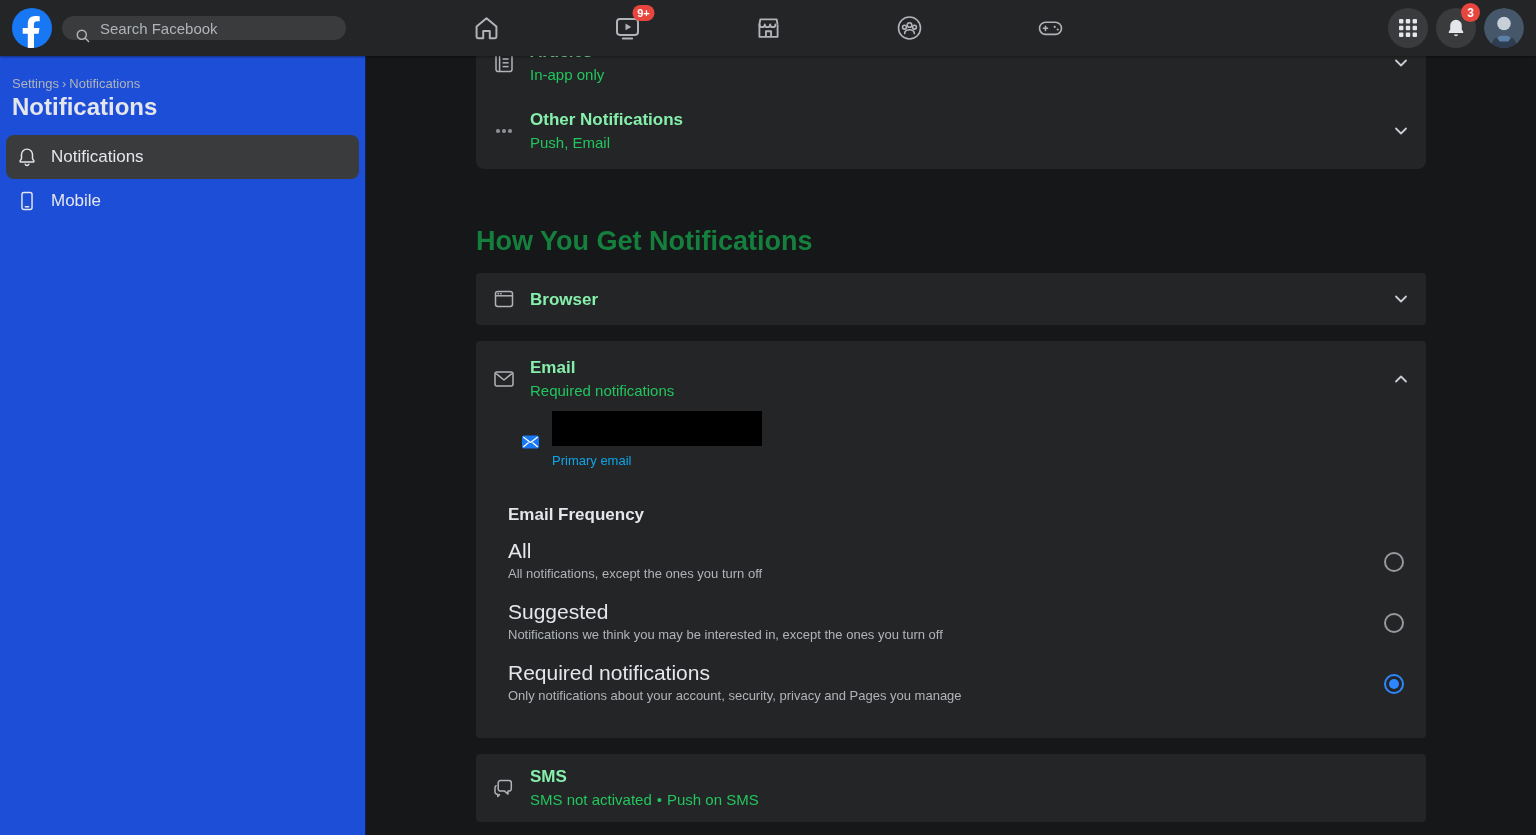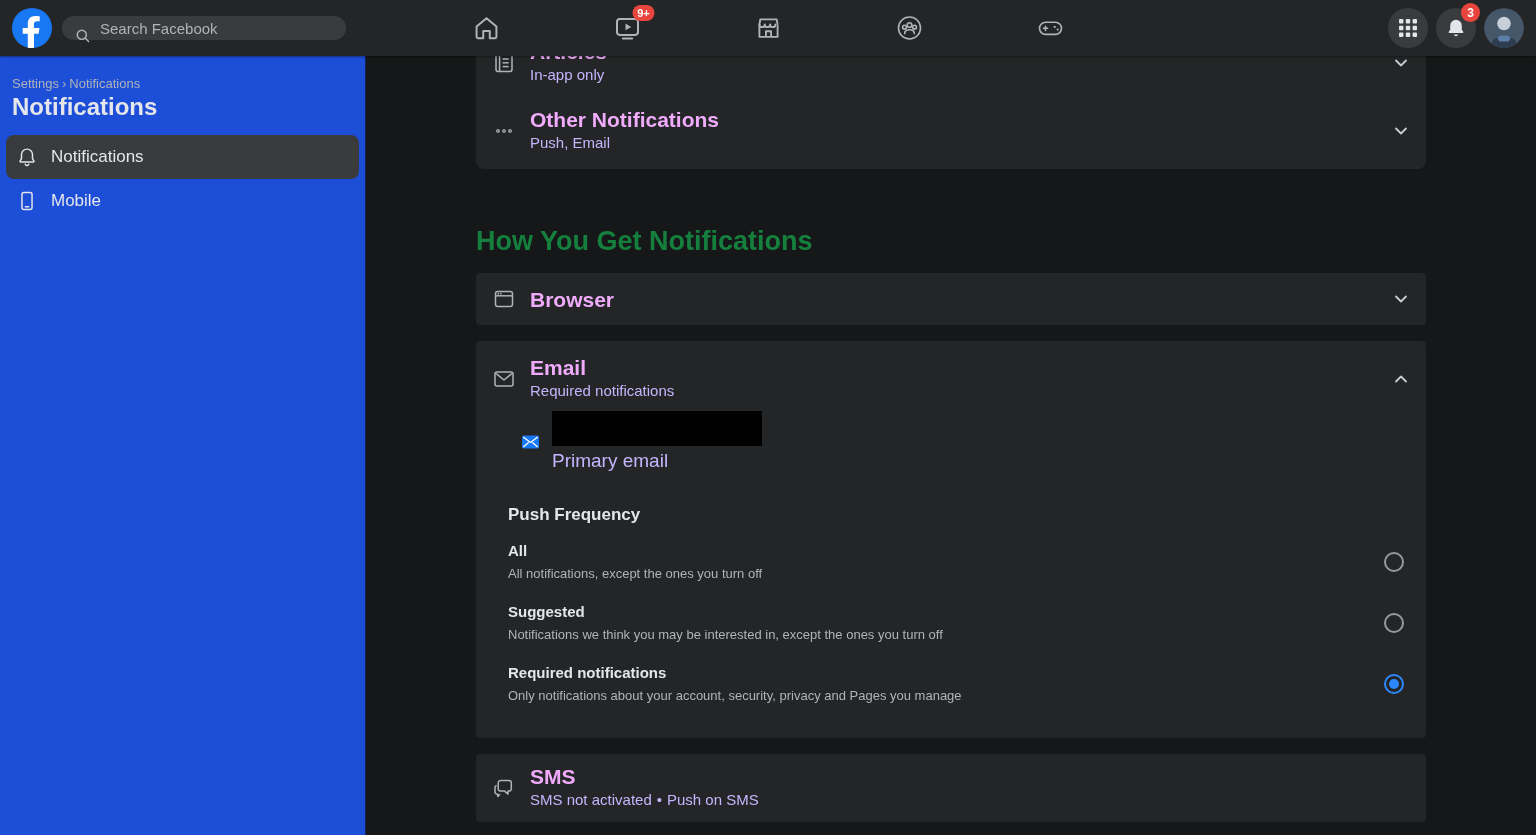--- a/index.html
+++ b/index.html
@@ -76,48 +76,48 @@
   .card {
     background:#242526; border-radius:4px;
   }
   .card-top { margin-top:-23px; border-radius:8px; overflow:visible; }
   .row {
     display:flex; align-items:center; gap:14px; padding:10px 16px; cursor:pointer;
   }
   .row .row-icon { width:24px; display:flex; justify-content:center; color:#b0b3b8; flex-shrink:0; }
   .row .row-icon svg { width:24px; height:24px; }
   .row-main { flex:1; min-width:0; }
-  .row-title { font-size:21px; font-weight:600; color:#f0abfc; line-height:21px; }
-  .row-sub { font-size:15px; color:#c4b5fd; line-height:20px; margin-top:3px; }
+  .row-title { font-size:17px; font-weight:600; color:#86efac; line-height:21px; }
+  .row-sub { font-size:15px; color:#22c55e; line-height:20px; margin-top:3px; }
   .chev { width:18px; height:18px; color:#c9ccd1; flex-shrink:0; }
   .chev.up { transform:rotate(180deg); }
   .row.first { padding-top:8px; padding-bottom:10px; }
   .row.second { padding-top:14px; padding-bottom:16px; }
   .dots-icon { display:flex; gap:2.5px; align-items:center; }
   .dots-icon i { width:3.4px; height:3.4px; border-radius:50%; background:#8a8d91; }
   .section-heading {
     font-size:27px; font-weight:bold; color:#15803d; margin:57px 0 16px 0;
   }
   .browser-card { margin-bottom:16px; }
   .browser-card .row { padding:14px 16px; }
   
   .email-entry {
     display:flex; align-items:flex-end; gap:13px; padding:8px 16px 0 46px; cursor:pointer;
   }
   .mini-env { width:17px; height:14px; margin-bottom:22px; flex-shrink:0; }
   .redacted { width:210px; height:35px; background:#000; }
-  .primary-label { font-size:19px; color:#c4b5fd; line-height:20px; margin-top:5px; }
+  .primary-label { font-size:13px; color:#0ea5e9; line-height:20px; margin-top:5px; }
   .freq-heading {
     font-size:17px; font-weight:bold; color:#e4e6eb; padding:34px 16px 6px 32px;
   }
   .opt-row {
     display:flex; align-items:center; gap:16px; padding:10px 22px 10px 32px; cursor:pointer;
   }
   .opt-text { flex:1; }
-  .opt-label { font-size:15px; font-weight:700; color:#e4e6eb; line-height:19px; }
+  .opt-label { font-size:21px; font-weight:400; color:#e4e6eb; line-height:19px; }
   .opt-desc { font-size:13px; color:#b0b3b8; line-height:17px; margin-top:5px; }
   .radio {
     width:20px; height:20px; border:2px solid #96999e; border-radius:50%;
     flex-shrink:0; position:relative; background:transparent;
   }
   .radio.selected { border-color:#2d88ff; }
   .radio.selected::after {
     content:""; position:absolute; inset:3px; border-radius:50%; background:#2d88ff;
   }
   .email-card { padding-bottom:24px; }
@@ -331,21 +331,21 @@
             <rect x="0" y="0.5" width="17" height="13" rx="1.8" fill="#1877f2"></rect>
             <path d="M1.3 2 L8.5 7.4 L15.7 2" fill="none" stroke="#ffffff" stroke-width="1.3" stroke-linejoin="round"></path>
             <path d="M1.3 12 L6.6 7.6 M15.7 12 L10.4 7.6" fill="none" stroke="#ffffff" stroke-width="1.3"></path>
           </svg>
           <div>
             <div class="redacted"></div>
             <div class="primary-label">Primary email</div>
           </div>
         </div>
 
-        <h3 class="freq-heading">Push Frequency</h3>
+        <h3 class="freq-heading">Email Frequency</h3>
 
         <div class="opt-row">
           <div class="opt-text">
             <div class="opt-label">All</div>
             <div class="opt-desc">All notifications, except the ones you turn off</div>
           </div>
           <span class="radio"></span>
         </div>
 
         <div class="opt-row">

